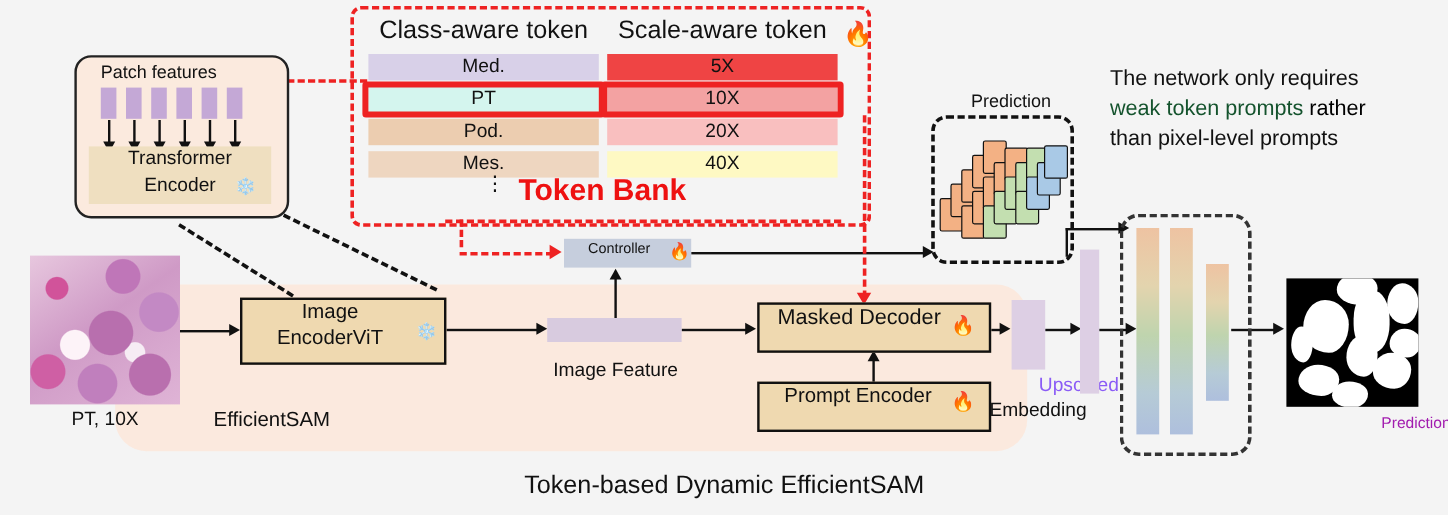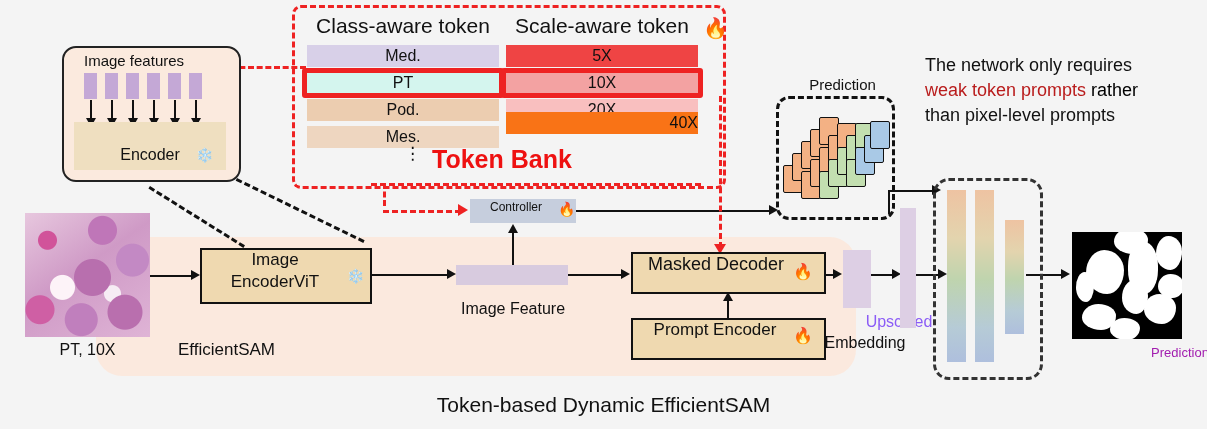--- a/index.html
+++ b/index.html
@@ -122,21 +122,21 @@
   
   #prediction-img{
     left:1072px;top:232px;width:110px;height:107px;background:#000;overflow:hidden;
   }
   .blob{position:absolute;background:#fff;border-radius:48% 52% 44% 56%/52% 46% 54% 48%;}
   #prediction-caption{left:1115px;top:345px;width:130px;font-size:13px;color:#a21caf;}
 
   
   #note-l1{left:925px;top:55px;font-size:18px;color:#111;}
   #note-l2{left:925px;top:80px;font-size:18px;}
-  #note-l2 .hl{color:#b91c1c;}
+  #note-l2 .hl{color:#14532d;}
   #note-l3{left:925px;top:105px;font-size:18px;color:#111;}
 
   
   .seg{position:absolute;background:#111;}
   .hseg{height:2.4px;}
   .vseg{width:2.4px;}
   .arrowhead{position:absolute;width:0;height:0;}
   .ar-right{border-left:9px solid #111;border-top:5.5px solid transparent;border-bottom:5.5px solid transparent;}
   .ar-up{border-bottom:9px solid #111;border-left:5.5px solid transparent;border-right:5.5px solid transparent;}
   .ar-down{border-top:9px solid #111;border-left:5.5px solid transparent;border-right:5.5px solid transparent;}
@@ -227,30 +227,30 @@
 
   <div class="abs ctr tb-row tb-col-b" style="top:45px;background:#ef4444;">
       <span>5X</span>
     </div>
   <div class="abs ctr tb-row tb-col-b" style="top:72px;background:#f3a2a2;">
       <span>10X</span>
     </div>
   <div class="abs ctr tb-row tb-col-b" style="top:99px;background:#f9bfbf;">
       <span>20X</span>
     </div>
-  <div class="abs ctr tb-row tb-col-b" style="top:112px;background:#f97316;justify-content:flex-end;">
+  <div class="abs ctr tb-row tb-col-b" style="top:126px;background:#fef9c3;">
       <span>40X</span>
     </div>
   <div class="tb-sel" style="left:501px;top:68px;width:202px;height:30px;"></div>
 
   <div class="abs" id="token-bank-dots">⋮</div>
   <div class="abs nowrap" id="token-bank-title">Token Bank</div>
 
   <div class="abs" id="encoder-card"></div>
-  <div class="abs nowrap" id="patch-features-label">Image features</div>
+  <div class="abs nowrap" id="patch-features-label">Patch features</div>
 
   <div class="abs patch-bar" style="left:84px;"></div>
   <div class="abs patch-bar" style="left:105px;"></div>
   <div class="abs patch-bar" style="left:126px;"></div>
   <div class="abs patch-bar" style="left:147px;"></div>
   <div class="abs patch-bar" style="left:168px;"></div>
   <div class="abs patch-bar" style="left:189px;"></div>
 
   <div class="abs patch-arrow" style="left:90px;"></div>
   <div class="abs patch-arrow" style="left:111px;"></div>
@@ -259,20 +259,21 @@
   <div class="abs patch-arrow" style="left:174px;"></div>
   <div class="abs patch-arrow" style="left:195px;"></div>
   <div class="arrowhead ar-down abs" style="left:86px;top:118px;"></div>
   <div class="arrowhead ar-down abs" style="left:107px;top:118px;"></div>
   <div class="arrowhead ar-down abs" style="left:128px;top:118px;"></div>
   <div class="arrowhead ar-down abs" style="left:149px;top:118px;"></div>
   <div class="arrowhead ar-down abs" style="left:170px;top:118px;"></div>
   <div class="arrowhead ar-down abs" style="left:191px;top:118px;"></div>
 
   <div class="abs" id="transformer-box"></div>
+  <div class="abs ctr nowrap" id="transformer-t1">Transformer</div>
   <div class="abs ctr nowrap" id="transformer-t2">Encoder</div>
   <div class="abs" id="tf-snow">❄️</div>
 
   <div class="abs" id="histology"></div>
   <div class="abs ctr nowrap" id="histology-caption">PT, 10X</div>
 
   <div class="abs" id="controller-box"></div>
   <div class="abs ctr nowrap" id="controller-label">Controller</div>
   <div class="abs" id="controller-fire">🔥</div>
 

